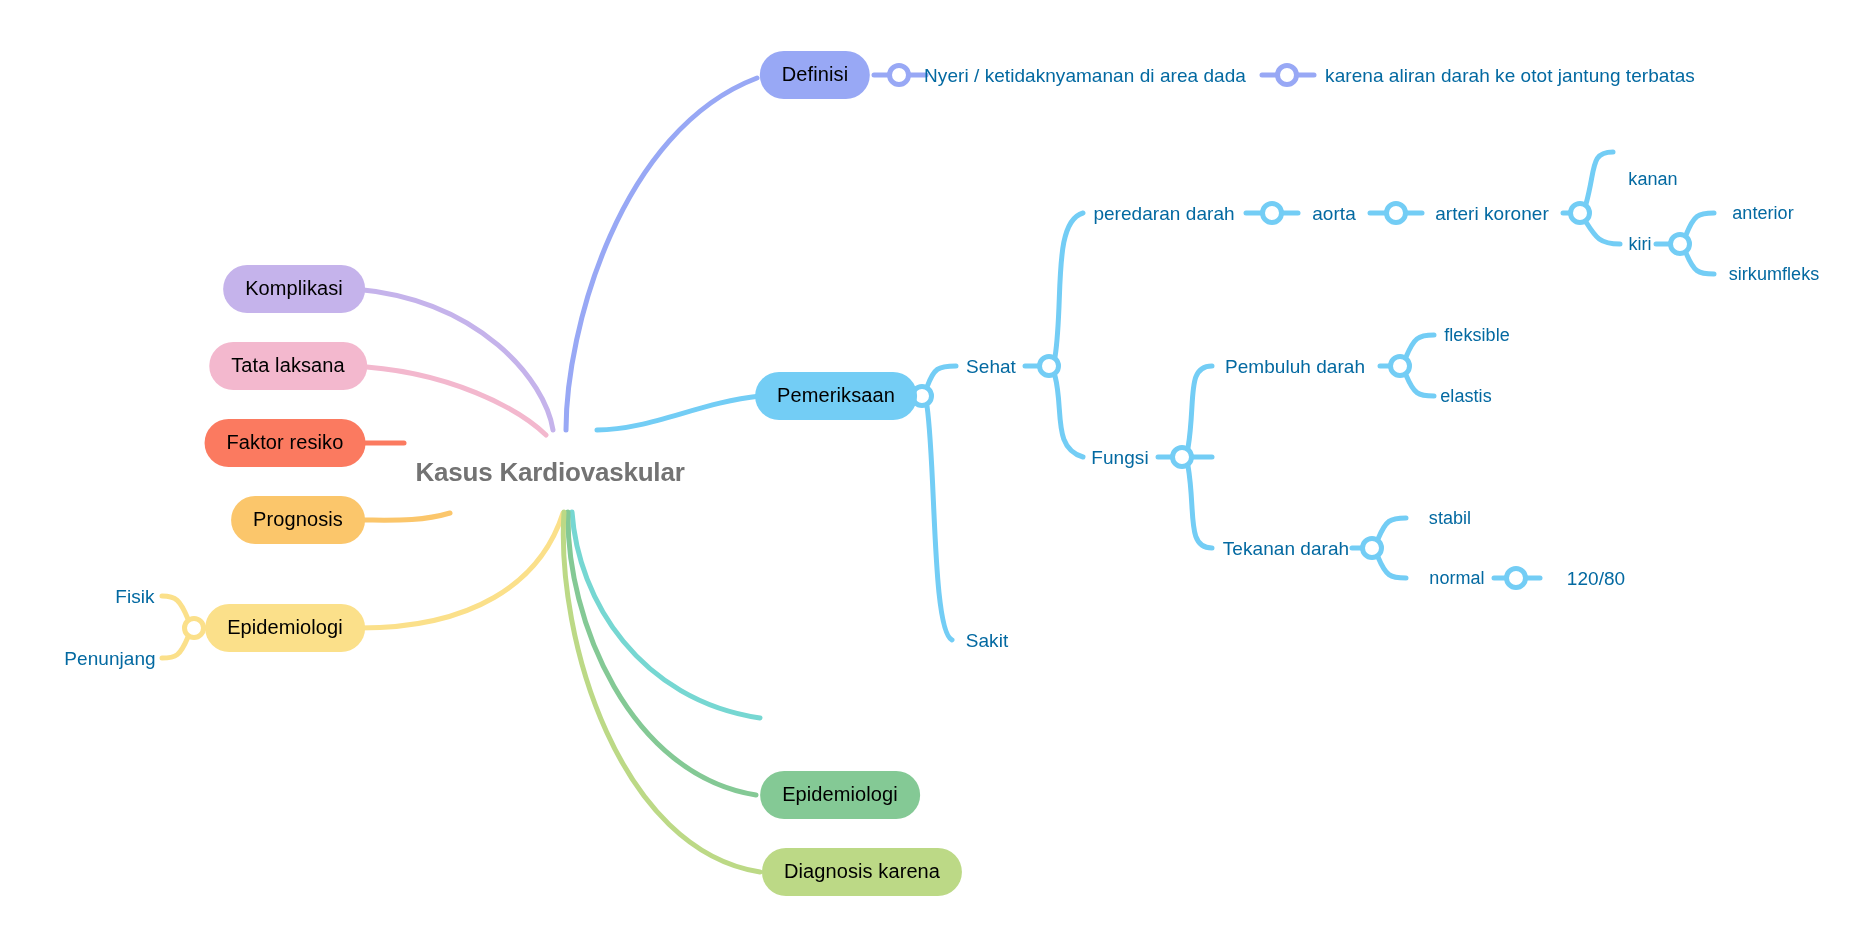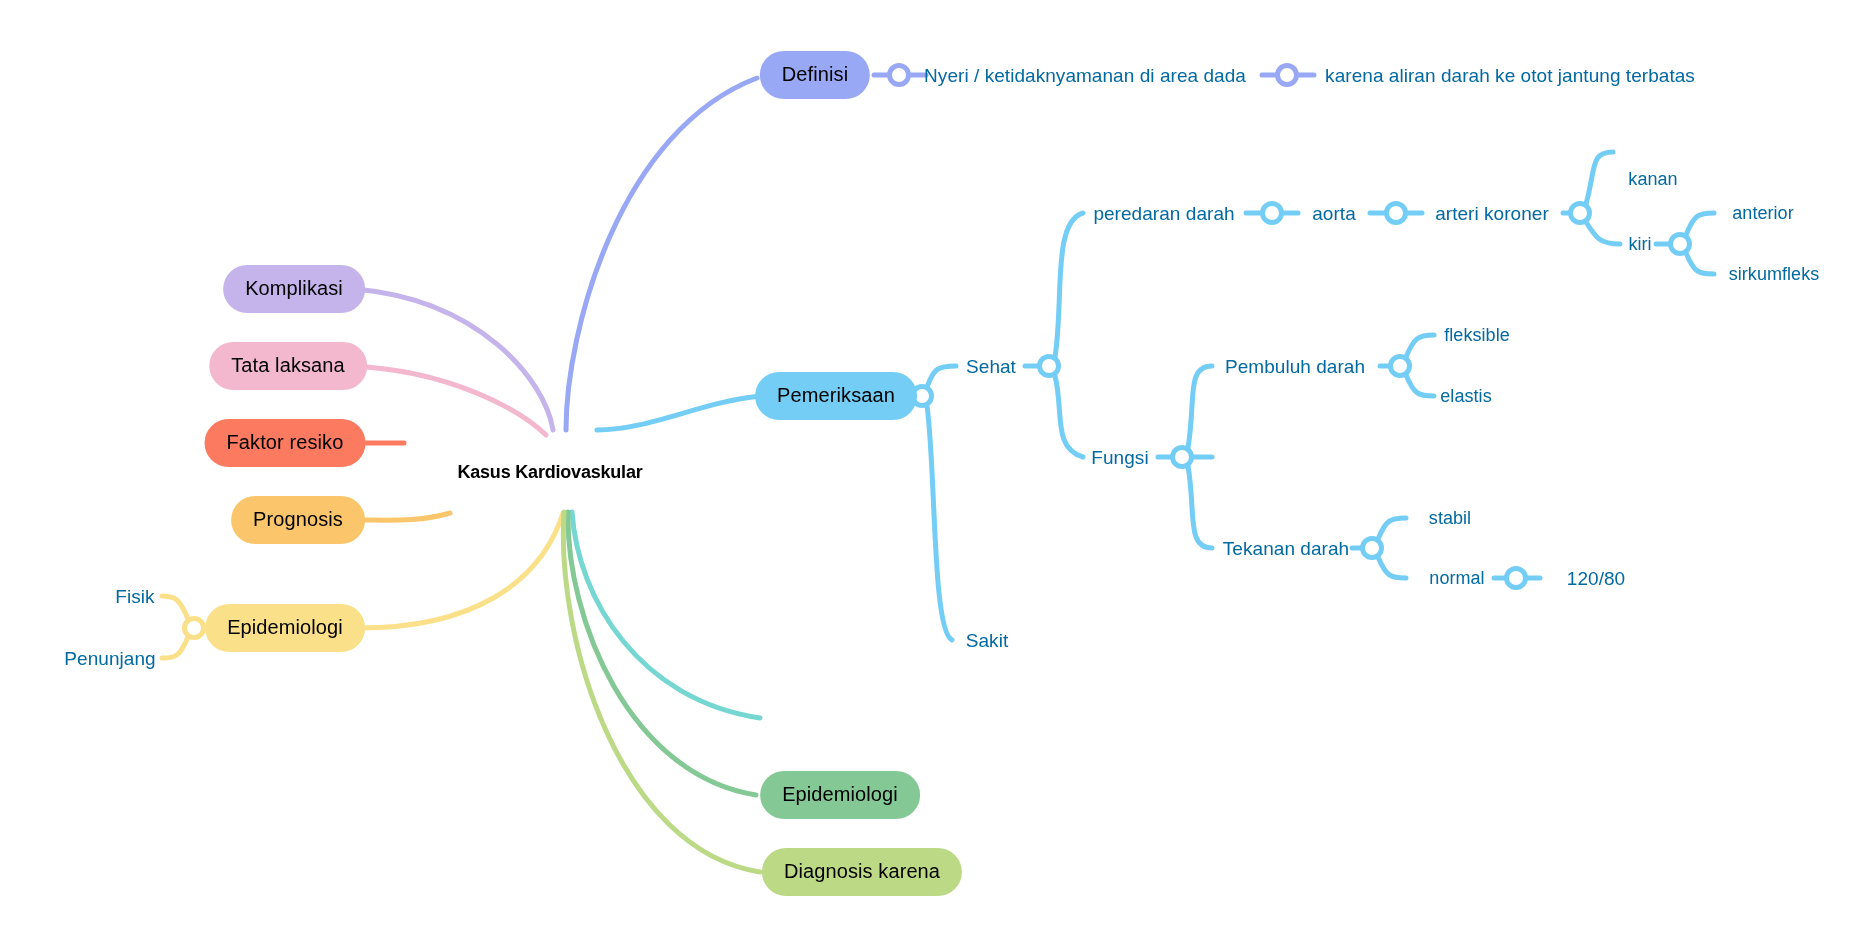--- a/index.html
+++ b/index.html
@@ -35,22 +35,22 @@
     justify-content: center;
   }
   .pill {
     border-radius: 999px;
     color: #000000;
     font-size: 20px;
     padding: 13px 22px 15px 22px;
     letter-spacing: 0.1px;
   }
   .root-title {
-    color: #000000;
-    font-size: 18px;
+    color: #737373;
+    font-size: 26px;
     font-weight: bold;
     letter-spacing: -0.2px;
   }
   .plain {
     color: #0369a1;
     font-size: 19px;
     letter-spacing: 0.05px;
   }
   .plain.small {
     font-size: 18px;

